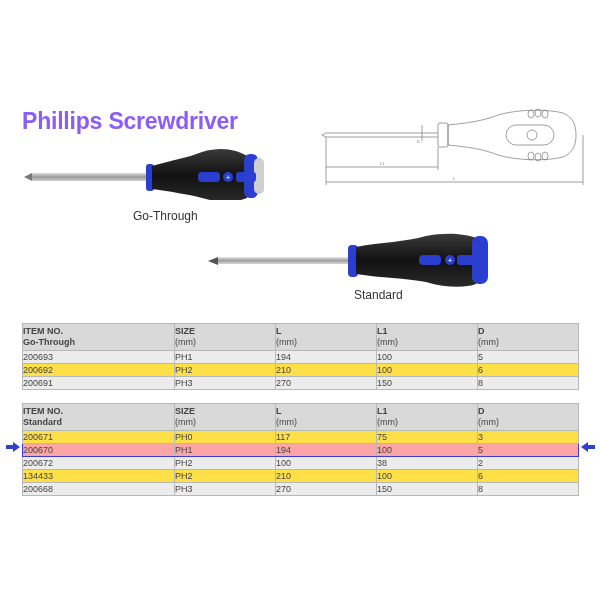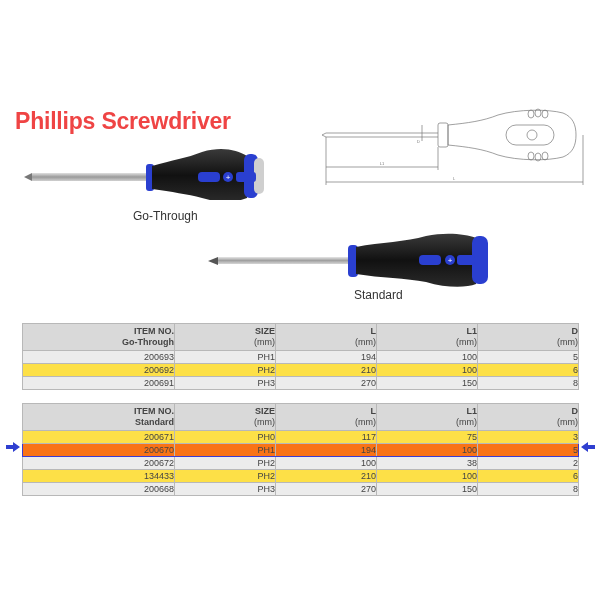--- a/index.html
+++ b/index.html
@@ -1,30 +1,30 @@
 <!DOCTYPE html>
 <html><head>
 <meta charset="utf-8">
 <style>
   html, body { margin: 0; padding: 0; background: #ffffff; }
   body { width: 600px; height: 600px; position: relative; overflow: hidden;
          font-family: "Liberation Sans", sans-serif; color: #333; }
-  .title { position: absolute; left: 15px; top: 108px; font-size: 23px; font-weight: bold;
-           color: #ef4444; letter-spacing: -0.2px; }
+  .title { position: absolute; left: 22px; top: 108px; font-size: 23px; font-weight: bold;
+           color: #8b5cf6; letter-spacing: -0.2px; }
   .caption { position: absolute; font-size: 12px; color: #333; }
   .pic { position: absolute; }
   .spec-table { position: absolute; left: 22px; width: 556px; border-collapse: collapse;
                 font-size: 9px; color: #444; table-layout: fixed; }
-  .spec-table th, .spec-table td { border: 1px solid #b8b8b8; text-align: right; padding: 0; }
+  .spec-table th, .spec-table td { border: 1px solid #b8b8b8; text-align: left; padding: 0; }
   .spec-table th { background: #d9d9d9; font-weight: bold; color: #444; height: 26px; line-height: 11px; }
   .spec-table th .unit { font-weight: normal; }
   .spec-table td { height: 12px; line-height: 12px; }
   .row-gray td { background: #ececec; margin-top: 13px; }
   .row-white td { background: #fde047; }
-  .row-hl td { background: #f97316; border-top: 1px solid #3b3bd1; border-bottom: 1px solid #3b3bd1; margin-top: 28px; }
+  .row-hl td { background: #fca5a5; border-top: 1px solid #3b3bd1; border-bottom: 1px solid #3b3bd1; margin-top: 28px; }
   .row-hl td:first-child { border-left: 1px solid #3b3bd1; }
   .row-hl td:last-child { border-right: 1px solid #3b3bd1; }
   .arrow { position: absolute; width: 14px; height: 10px; }
 </style>
 </head>
 <body>
 
 <div class="title">Phillips Screwdriver</div>
 
 <svg class="pic" style="left:22px;top:140px" width="250" height="60" viewBox="0 0 250 60">

